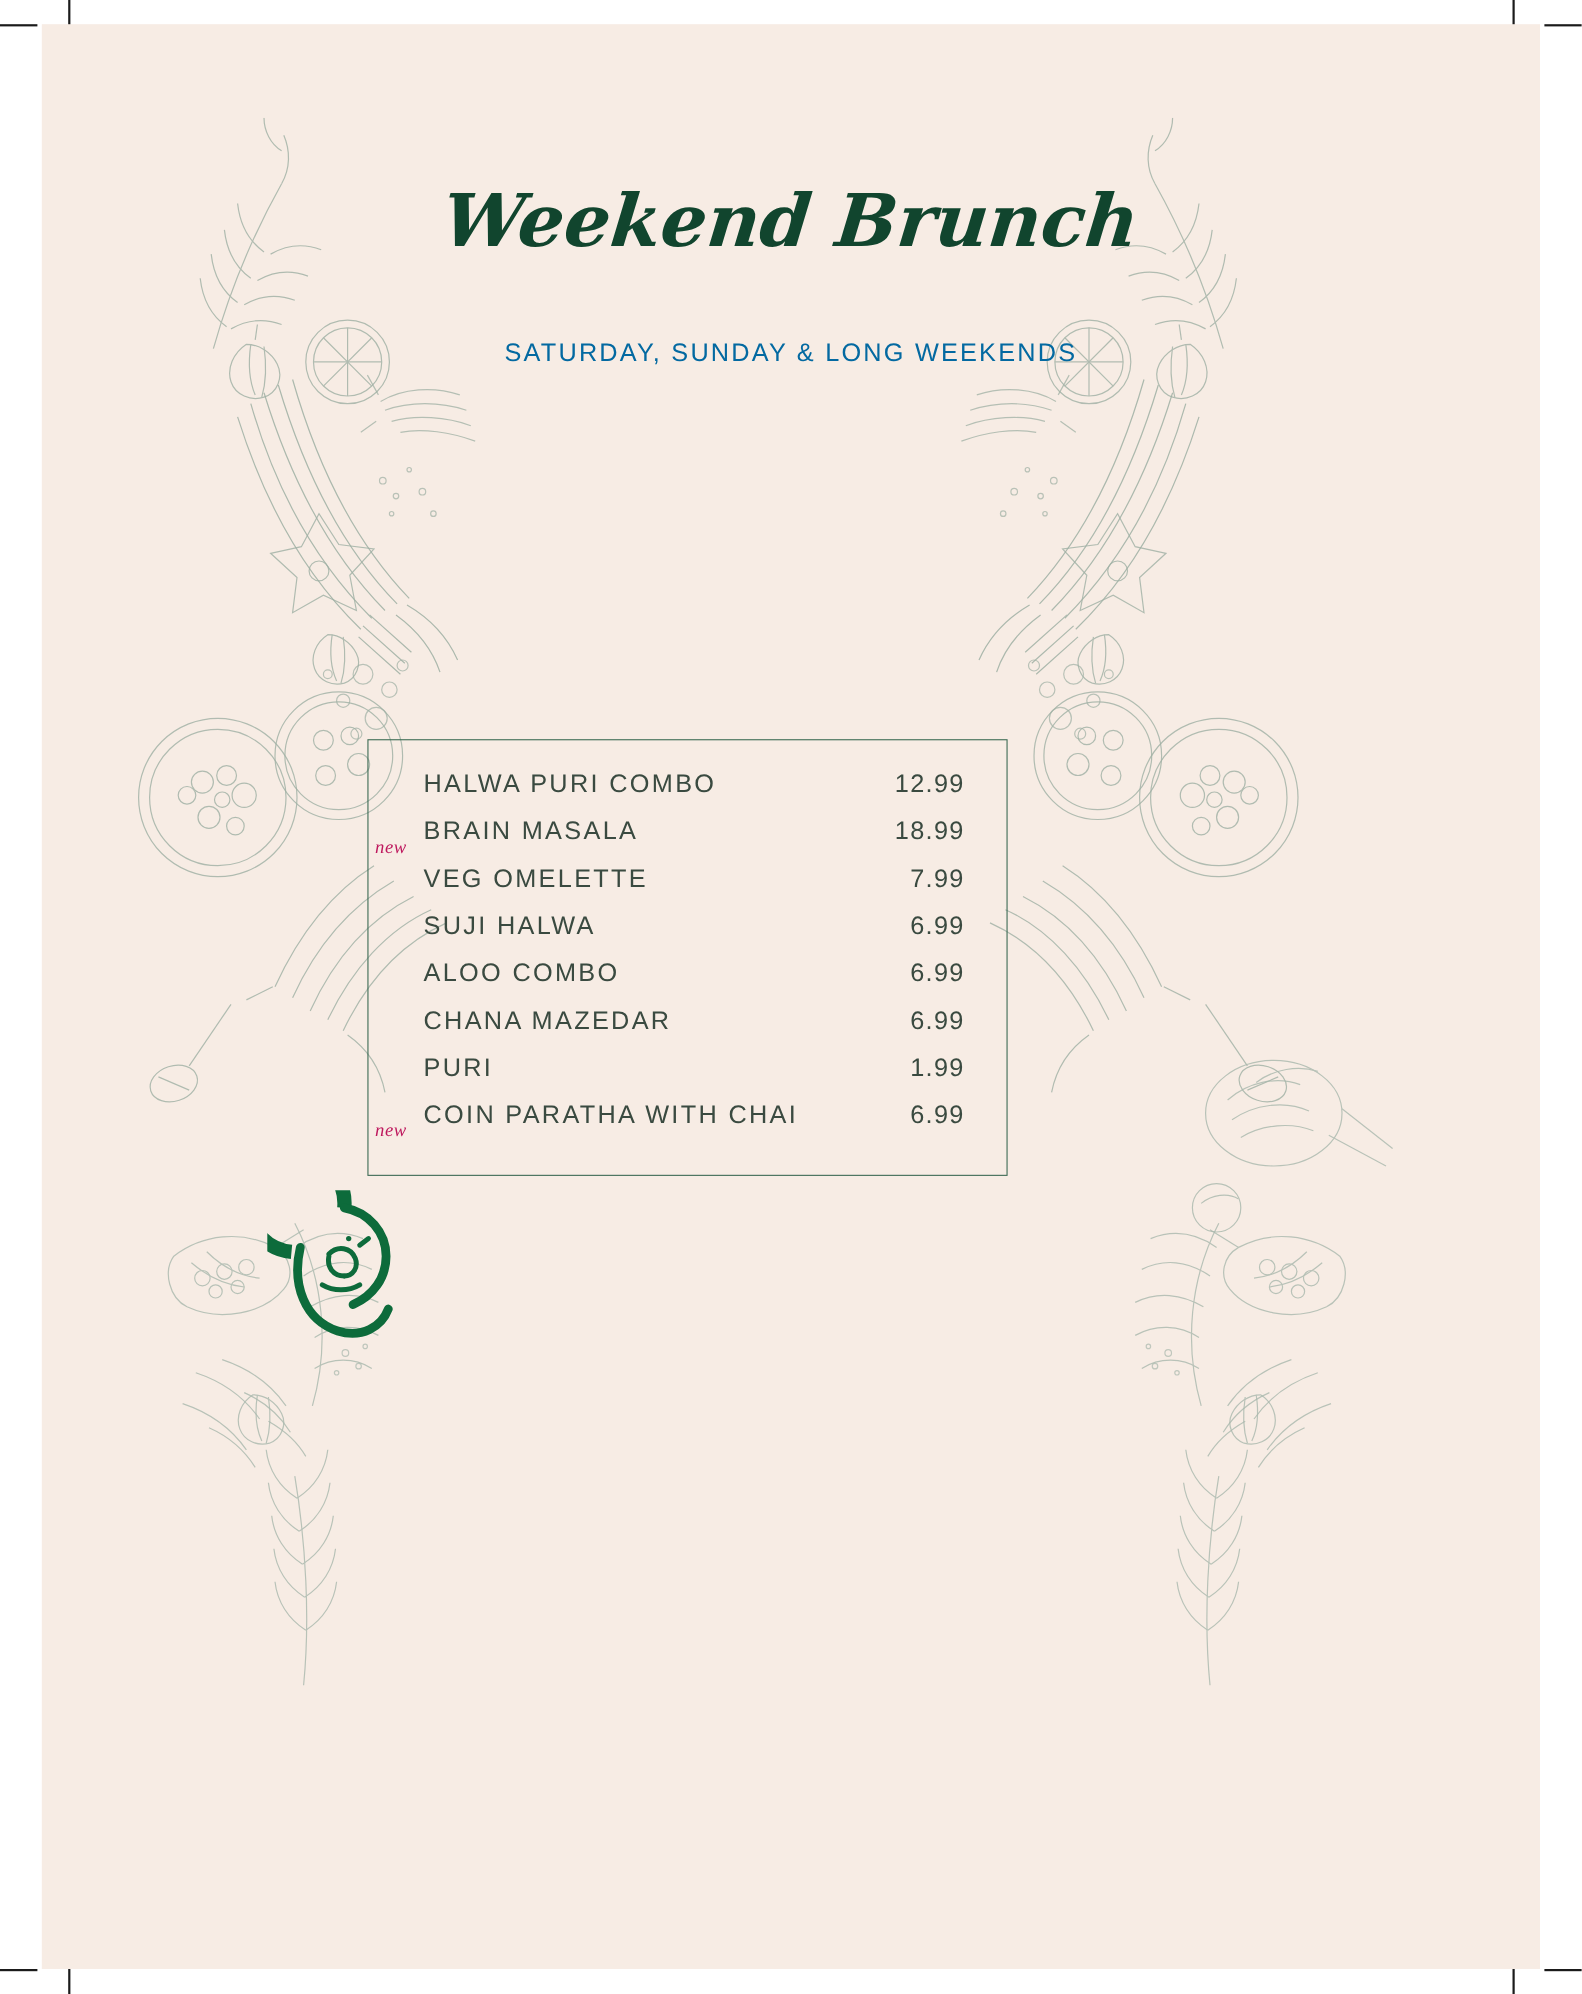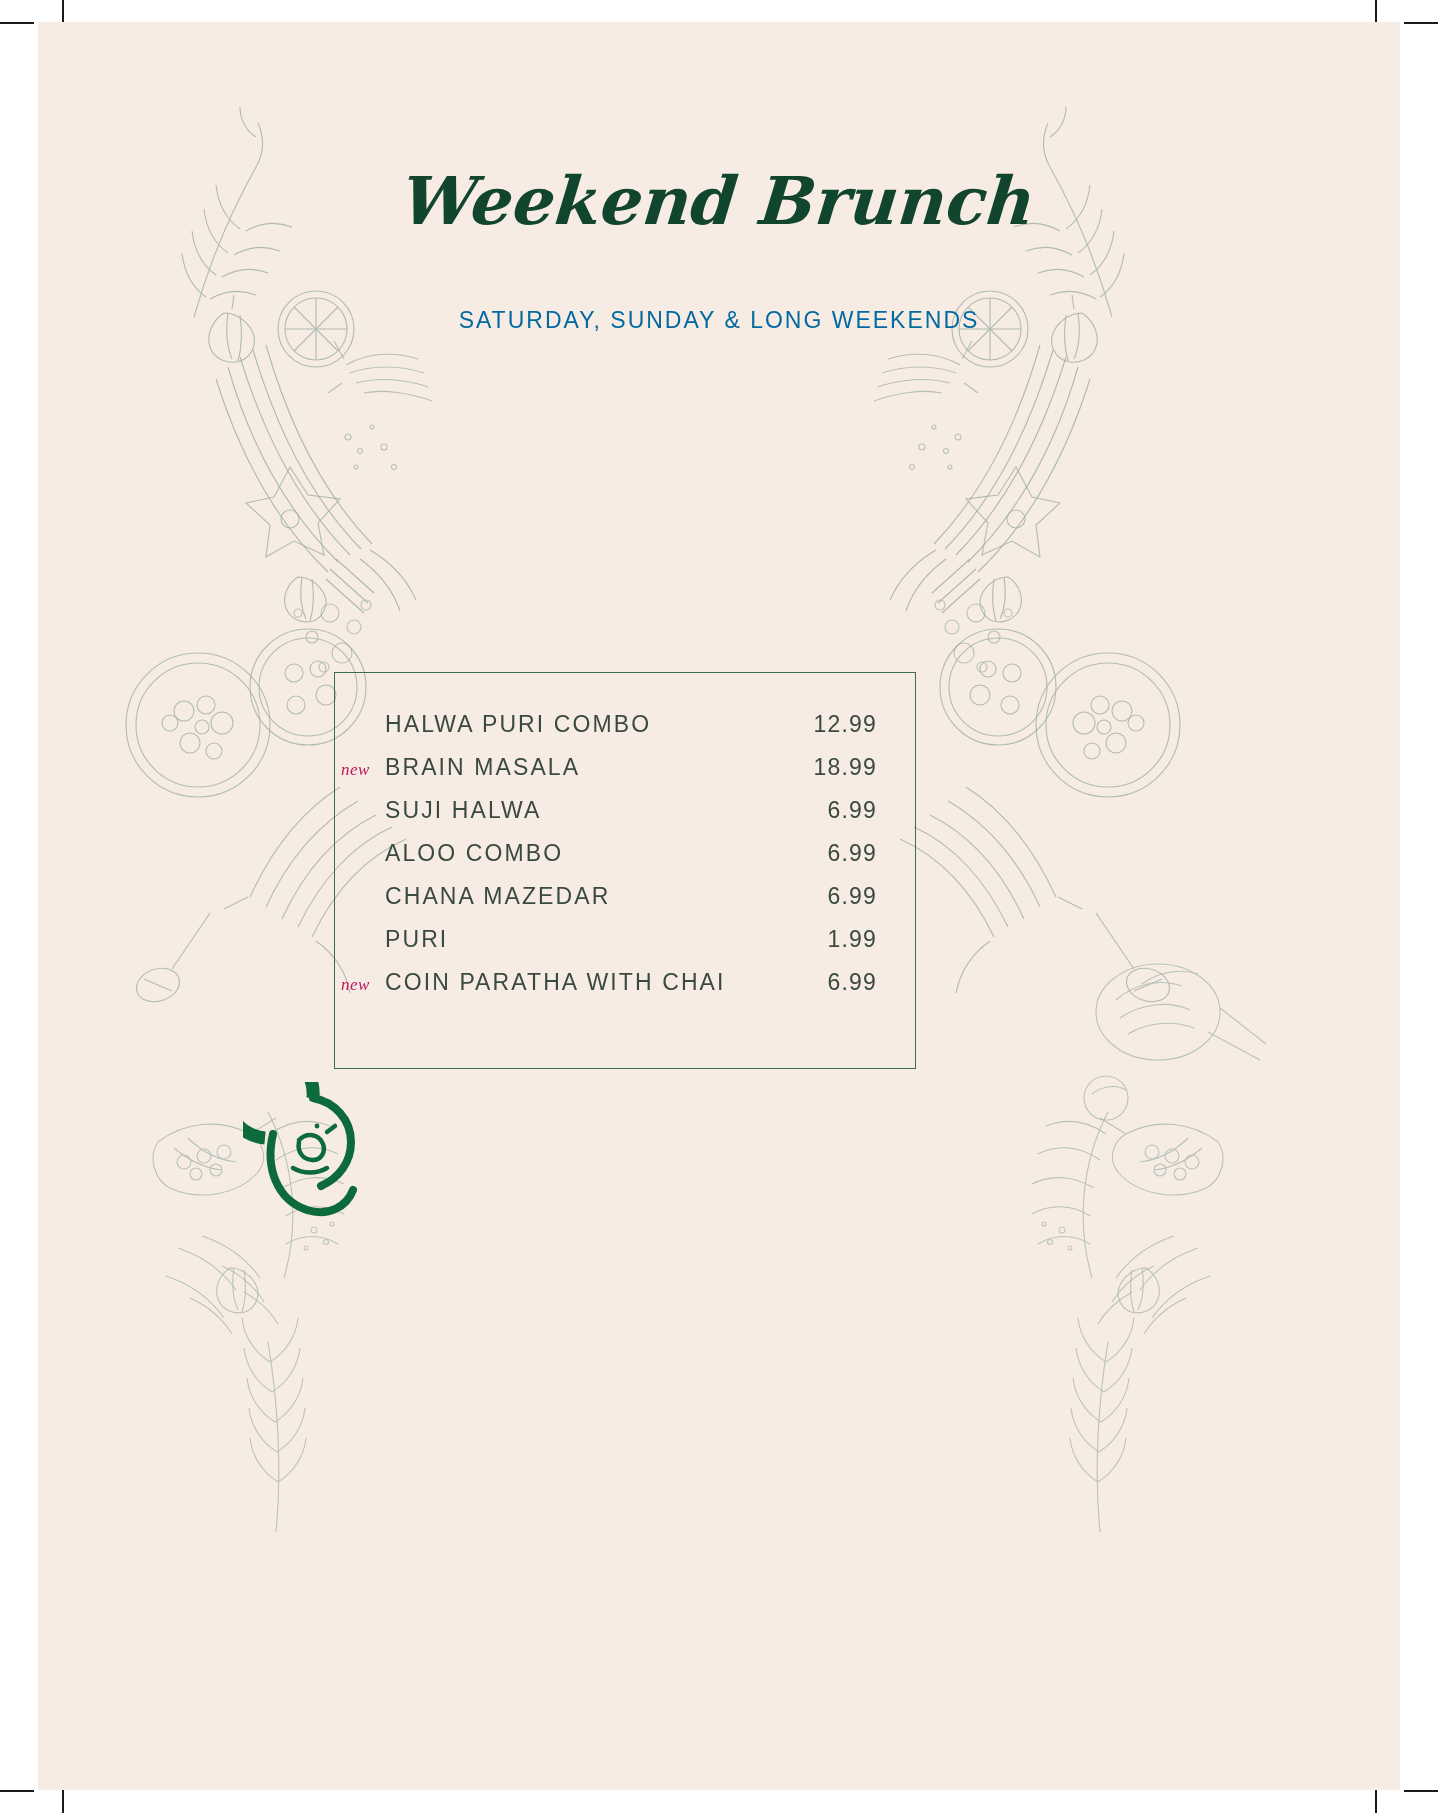--- a/index.html
+++ b/index.html
@@ -82,21 +82,20 @@
   .menu-row {
     position: relative;
     display: flex;
     align-items: baseline;
     justify-content: space-between;
     height: 43px;
   }
   .item-wrap {
     display: flex;
     align-items: baseline;
-    margin-top: 12px;
   }
   .new-tag {
     position: absolute;
     left: -44px;
     bottom: 5px;
     font-family: Liberation Serif, serif;
     font-style: italic;
     font-size: 17px;
     color: #be185d;
     letter-spacing: 0.5px;
@@ -526,20 +525,27 @@
       </div>
 
       <div class="menu-row">
         <div class="item-wrap">
           <span class="new-tag">new</span>
           <span class="item-name">BRAIN MASALA</span>
         </div>
         <span class="item-price">18.99</span>
       </div>
 
+      <div class="menu-row">
+        <div class="item-wrap">
+          <span class="new-tag"></span>
+          <span class="item-name">VEG OMELETTE</span>
+        </div>
+        <span class="item-price">7.99</span>
+      </div>
 
       <div class="menu-row">
         <div class="item-wrap">
           <span class="new-tag"></span>
           <span class="item-name">SUJI HALWA</span>
         </div>
         <span class="item-price">6.99</span>
       </div>
 
       <div class="menu-row">

